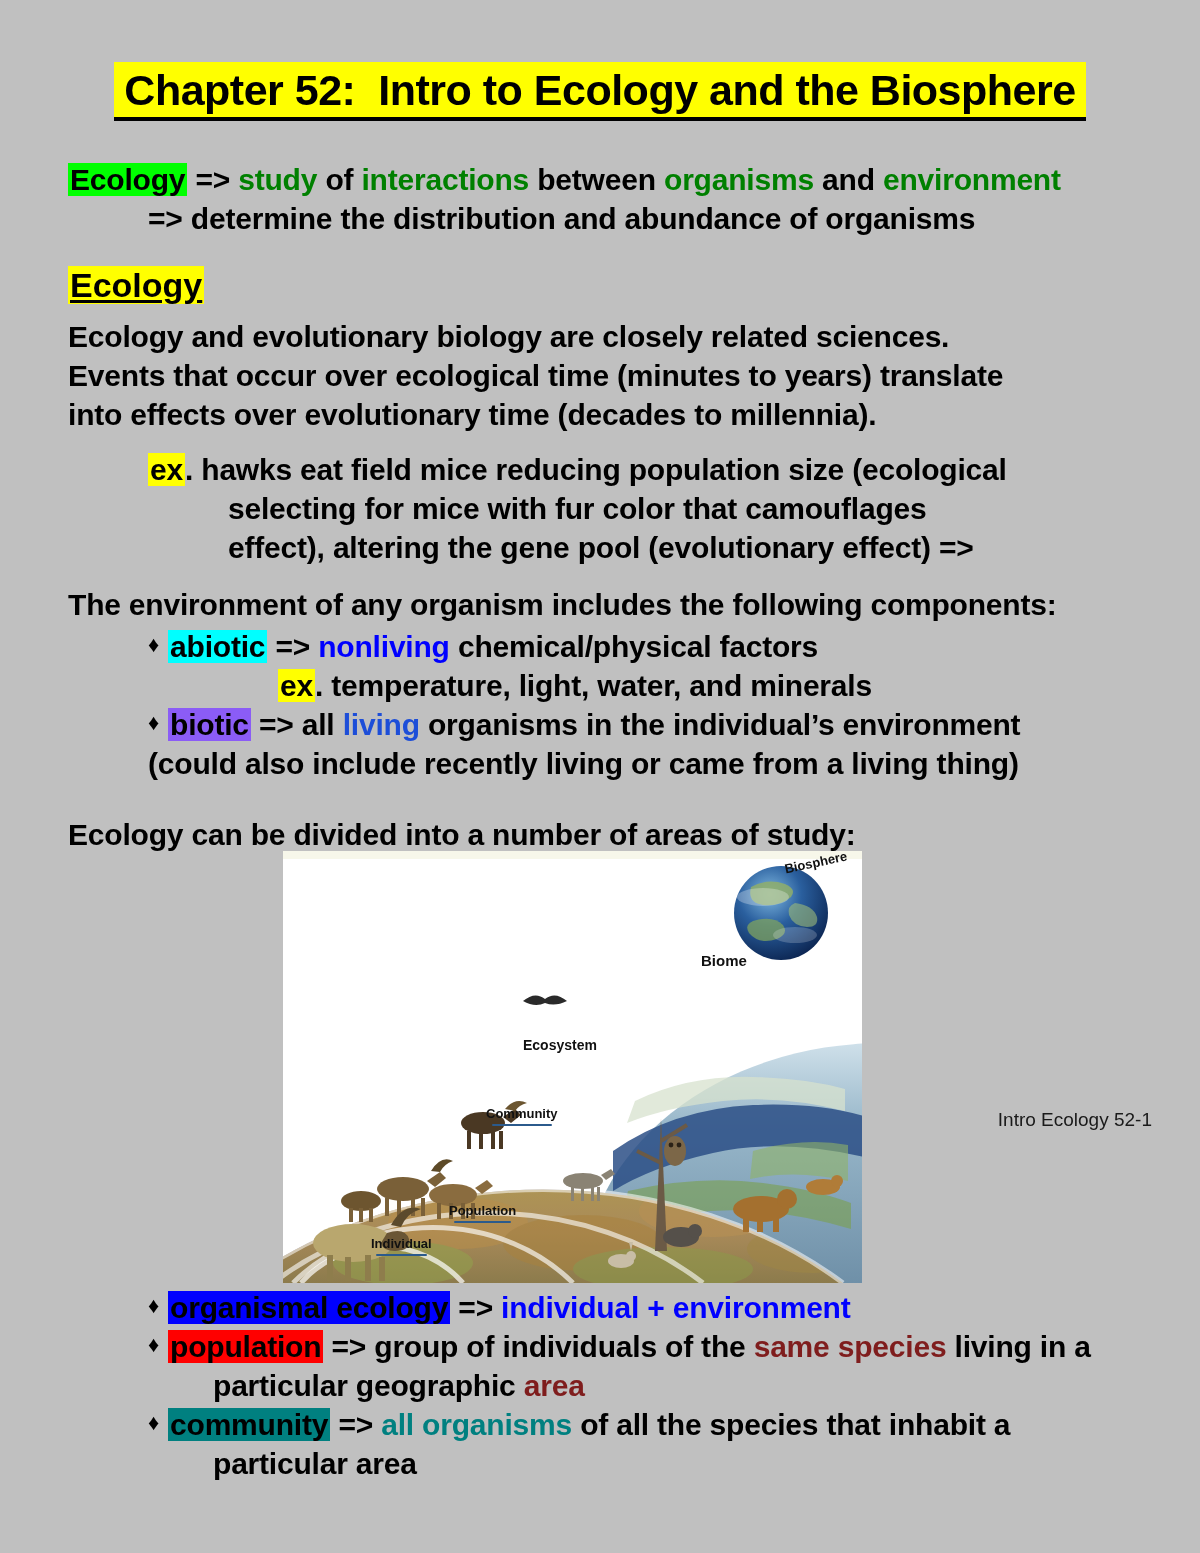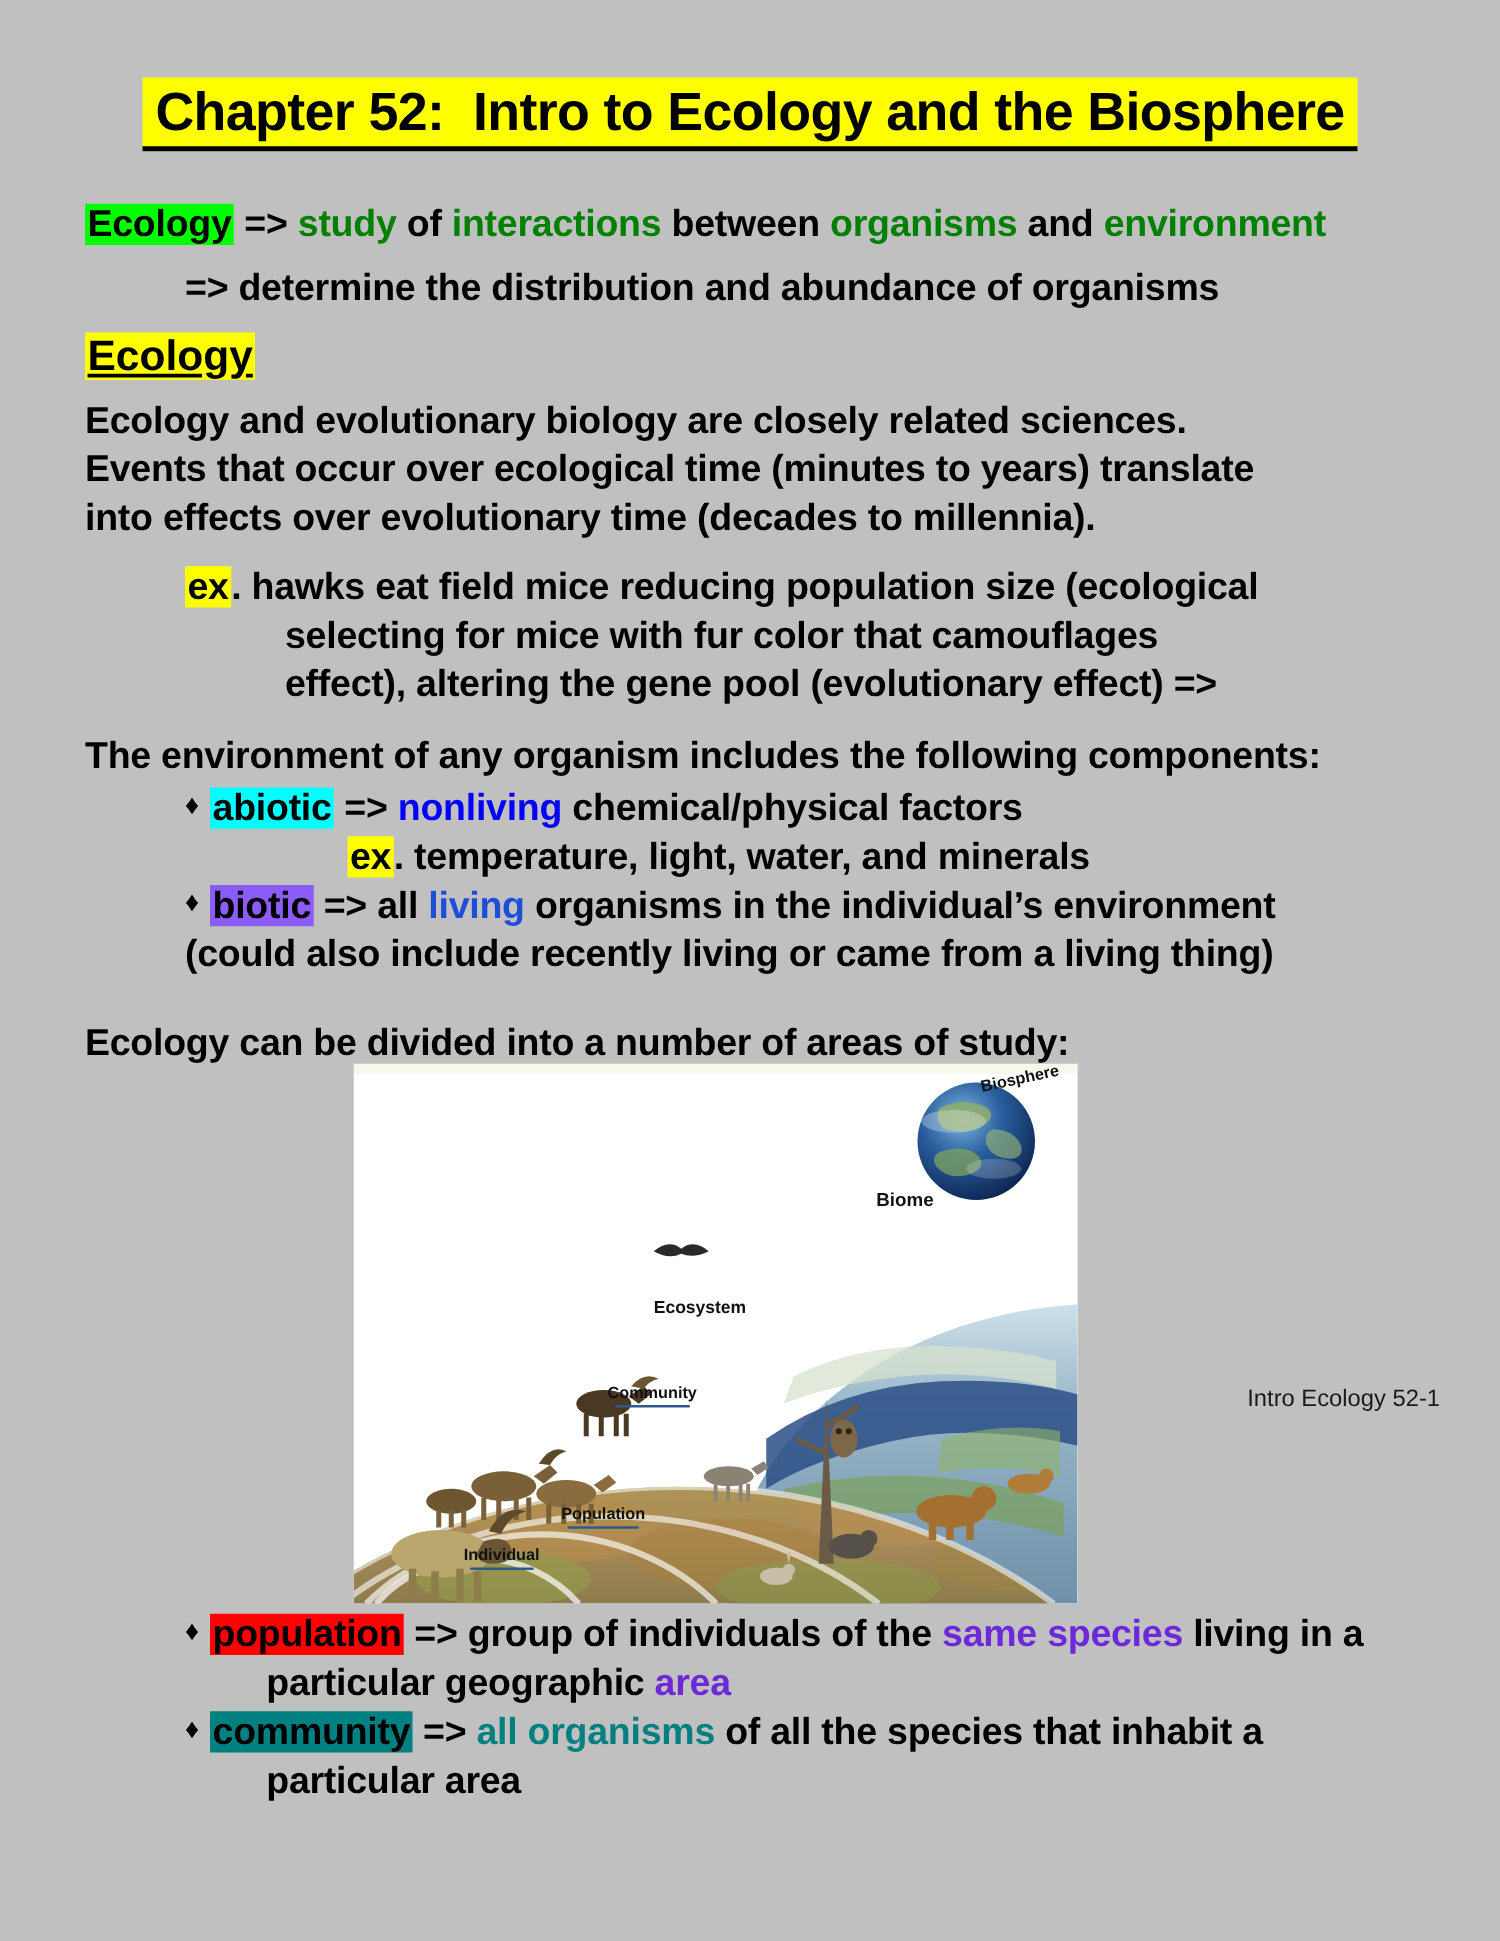--- a/index.html
+++ b/index.html
@@ -58,21 +58,21 @@
   .hl-green   { background: #00ff00; }
   .hl-cyan    { background: #00ffff; }
   .hl-magenta { background: #8b5cf6; }
   .hl-blue    { background: #0000ff; color: #000000; }
   .hl-red     { background: #ff0000; }
   .hl-teal    { background: #008080; color: #000000; }
 
   .t-green   { color: #008000; }
   .t-blue    { color: #0000ff; }
   .t-magenta { color: #1d4ed8; }
-  .t-red     { color: #6d28d9; }
+  .t-red     { color: #7f1d1d; }
   .t-teal    { color: #008080; }
 
   .uline {
     text-decoration: underline;
     text-underline-offset: 3px;
   }
 
   .section-head {
     font-size: 34px;
     font-weight: bold;
@@ -148,21 +148,21 @@
       <span class="hl hl-green">Ecology</span>
       <span>=&gt;</span>
       <span class="t-green">study</span>
       <span>of</span>
       <span class="t-green">interactions</span>
       <span>between</span>
       <span class="t-green">organisms</span>
       <span>and</span>
       <span class="t-green">environment</span>
     </div>
-    <div class="indent1" style="margin-top:12px;">=&gt; determine the distribution and abundance of organisms</div>
+    <div class="indent1" style="margin-top:0;">=&gt; determine the distribution and abundance of organisms</div>
   </div>
 
   <div class="blk" style="left:68px; top:266px; width:1100px;">
     <div class="section-head">
       <span class="hl hl-yellow uline">Ecology</span>
     </div>
     <div class="body-text" style="margin-top:12px;">
       <div>Ecology and evolutionary biology are closely related sciences.</div>
       <div>Events that occur over ecological time (minutes to years) translate</div>
       <div>into effects over evolutionary time (decades to millennia).</div>
@@ -388,20 +388,25 @@
     <div class="fig-label" style="right:14px; top:4px; transform:rotate(-12deg);">Biosphere</div>
     <div class="fig-label" style="left:418px; top:101px; font-size:15px;">Biome</div>
     <div class="fig-label" style="left:240px; top:186px; font-size:14px;">Ecosystem</div>
     <div class="fig-label underlined" style="left:203px; top:255px;">Community</div>
     <div class="fig-label underlined" style="left:166px; top:352px;">Population</div>
     <div class="fig-label underlined" style="left:88px; top:385px;">Individual</div>
   </div>
 
   <div class="blk body-text" style="left:68px; top:1288px; width:1120px;">
 
+    <div class="bullet-row indent1">
+      <span class="dia">♦</span><span class="hl hl-blue">organismal ecology</span>
+      <span>=&gt;</span>
+      <span class="t-blue">individual + environment</span>
+    </div>
 
     <div class="bullet-row indent1">
       <span class="dia">♦</span><span class="hl hl-red">population</span>
       <span>=&gt;</span>
       <span>group of individuals of the</span>
       <span class="t-red">same species</span>
       <span>living in a</span>
     </div>
     <div class="indent2">
       <span>particular geographic</span>

